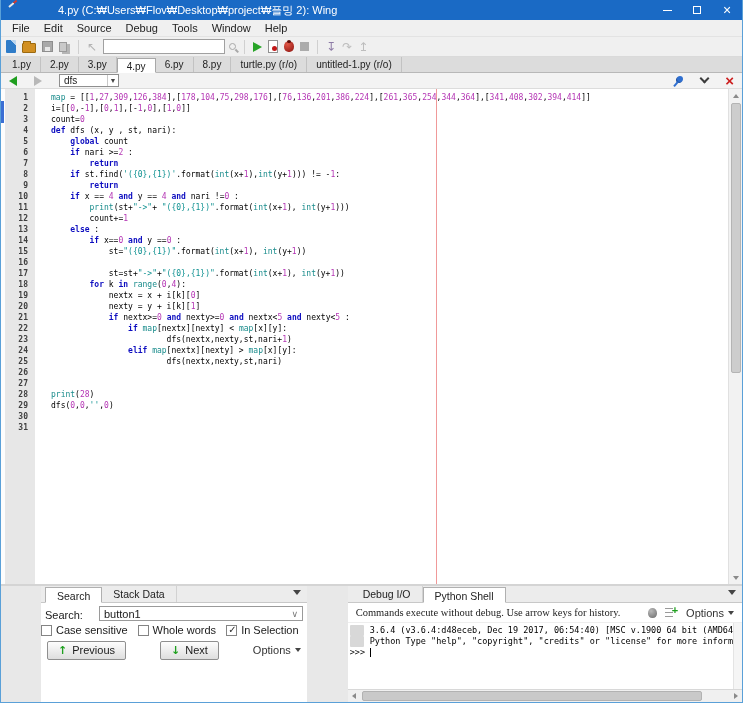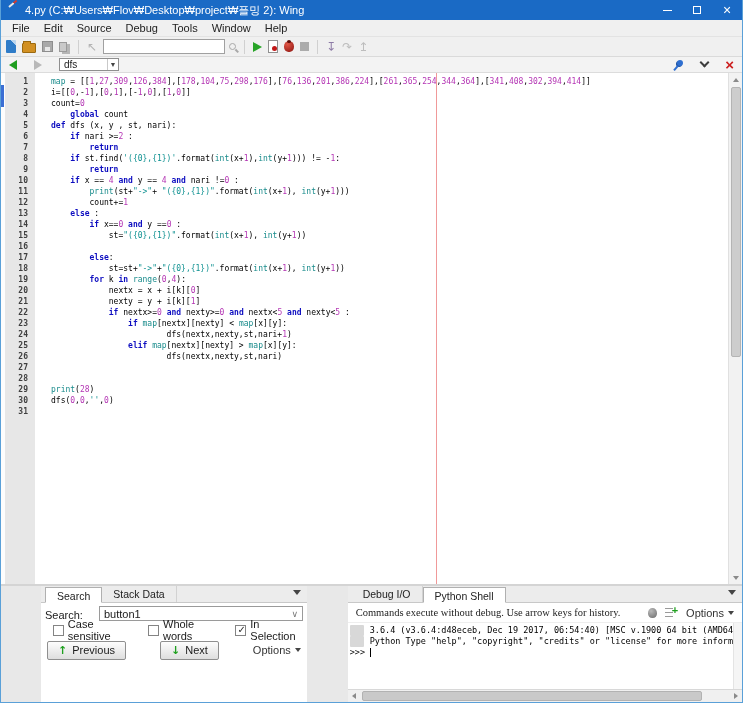--- a/index.html
+++ b/index.html
@@ -1,21 +1,21 @@
 <!DOCTYPE html>
 <html style="--syn-keyword: #0d0dc0; --syn-builtin: #188b8b; --syn-string: #0f9191; --syn-number: #b435b4; --edge-color: #f09999;"><head>
 <meta charset="utf-8">
 <style>
   * { margin:0; padding:0; box-sizing:border-box; }
   html,body { width:743px; height:703px; }
   body { font-family:"Liberation Sans", sans-serif; font-size:11px; color:#1a1a1a; background:#fff; }
   .window { width:743px; height:703px; border:1px solid #5aa0d8; border-top:none; display:flex; flex-direction:column; overflow:hidden; background:#f0f0f0; }
 
   
-  .titlebar { height:20px; background:#1a6ac5; color:#fff; display:flex; align-items:center; flex:0 0 20px; }
+  .titlebar { height:20px; background:#1a6ac5; color:#fff; display:flex; align-items:center; flex:0 0 20px;gap:33px; }
   .logo { width:11px; height:11px; margin:0 6px 0 7px; position:relative; }
   .logo::before { content:""; position:absolute; left:1px; top:1px; width:10px; height:2px;
     background:linear-gradient(90deg,#e8e8e8 0 60%, #d23b2f 60%); transform:rotate(-40deg); transform-origin:left center; }
   .title { font-size:11px; white-space:nowrap; overflow:hidden; }
   .win-controls { margin-left:auto; display:flex; height:100%; }
   .wc { width:30px; height:100%; display:flex; align-items:center; justify-content:center; color:#fff; font-size:12px; }
   .wc .minbar { width:9px; height:1px; background:#fff; display:block; }
   .wc .maxbox { width:8px; height:8px; border:1px solid #fff; display:block; }
   .wc-close { font-size:14px; }
 
@@ -94,21 +94,21 @@
   .ptabs { height:17px; flex:0 0 17px; background:#ececec; display:flex; align-items:flex-end; padding-left:4px; border-bottom:1px solid #c8c8c8; position:relative; }
   .ptab { font-size:10.5px; padding:1px 11px; height:16px; line-height:14px; background:#ececec; border-right:1px solid #d2d2d2; color:#222; }
   .ptab.active { background:#fff; border:1px solid #b0b0b0; border-bottom:1px solid #fff; margin-bottom:-1px; }
   .ptab-menu { position:absolute; right:6px; top:4px; width:0; height:0; border-top:5px solid #444; border-left:4px solid transparent; border-right:4px solid transparent; }
 
   .searchrow { height:19px; display:flex; align-items:flex-end; padding:1px 4px; gap:16px; }
   .searchrow .slabel { font-size:11px; }
   .scombo { flex:1; height:15px; border:1px solid #9a9a9a; background:#fff; display:flex; align-items:center; }
   .scombo .sval { flex:1; font-size:11px; padding-left:4px; }
   .scombo .schev { width:14px; color:#777; font-size:9px; text-align:center; }
-  .checksrow { height:16px; display:flex; align-items:center; padding-left:12px; gap:10px; }
+  .checksrow { height:16px; display:flex; align-items:center; padding-left:0; gap:10px; }
   .chk { display:inline-flex; align-items:center; gap:4px; }
   .box { width:11px; height:11px; border:1px solid #848484; background:#fff; position:relative; }
   .box.checked::after { content:"\2713"; position:absolute; left:1px; top:-2px; font-size:10px; color:#2d2d2d; }
   .chklabel { font-size:11px; }
   .btnrow { height:24px; display:flex; align-items:center; padding:0 6px; gap:34px; }
   .btn { display:inline-flex; align-items:center; gap:5px; background:linear-gradient(#fdfdfd,#dedede); border:1px solid #8f8f8f; border-radius:2px; padding:2px 10px; font-size:11px; }
   .btn .garrow { color:#1fa01f; font-weight:bold; font-size:11px; font-family:"DejaVu Sans", sans-serif; }
   .options { margin-left:auto; display:inline-flex; align-items:center; gap:4px; font-size:11px; color:#333; }
   .opt-arrow { width:0; height:0; border-top:4px solid #444; border-left:3.5px solid transparent; border-right:3.5px solid transparent; }
 
@@ -178,20 +178,30 @@
     <span class="icon-run"></span>
     <span class="icon-dbgfile"></span>
     <span class="icon-bug"></span>
     <span class="icon-stop"></span>
     <span class="tsep"></span>
     <span class="step-ico step-into">↧</span>
     <span class="step-ico">↷</span>
     <span class="step-ico">↥</span>
   </div>
 
+  <div class="filetabs">
+      <div class="ftab">1.py</div>
+      <div class="ftab">2.py</div>
+      <div class="ftab">3.py</div>
+      <div class="ftab active">4.py</div>
+      <div class="ftab">6.py</div>
+      <div class="ftab">8.py</div>
+      <div class="ftab">turtle.py (r/o)</div>
+      <div class="ftab">untitled-1.py (r/o)</div>
+    </div>
 
   <div class="navrow">
     <span class="tri-left"></span>
     <span class="tri-right"></span>
     <span class="combo">
       <span class="cval">dfs</span>
       <span class="carrow">▼</span>
     </span>
     <span class="nav-spacer"></span>
     <span class="icon-pin"></span>
@@ -234,34 +244,33 @@
         <div class="lnum">28</div>
         <div class="lnum">29</div>
         <div class="lnum">30</div>
         <div class="lnum">31</div>
       </div>
     <div class="codecol">
       <div class="redline"></div>
     <div class="cline"><span class="tok-bi">map</span> = [[<span class="tok-num">1</span>,<span class="tok-num">27</span>,<span class="tok-num">309</span>,<span class="tok-num">126</span>,<span class="tok-num">384</span>],[<span class="tok-num">178</span>,<span class="tok-num">104</span>,<span class="tok-num">75</span>,<span class="tok-num">298</span>,<span class="tok-num">176</span>],[<span class="tok-num">76</span>,<span class="tok-num">136</span>,<span class="tok-num">201</span>,<span class="tok-num">386</span>,<span class="tok-num">224</span>],[<span class="tok-num">261</span>,<span class="tok-num">365</span>,<span class="tok-num">254</span>,<span class="tok-num">344</span>,<span class="tok-num">364</span>],[<span class="tok-num">341</span>,<span class="tok-num">408</span>,<span class="tok-num">302</span>,<span class="tok-num">394</span>,<span class="tok-num">414</span>]]</div>
         <div class="cline">i=[[<span class="tok-num">0</span>,-<span class="tok-num">1</span>],[<span class="tok-num">0</span>,<span class="tok-num">1</span>],[-<span class="tok-num">1</span>,<span class="tok-num">0</span>],[<span class="tok-num">1</span>,<span class="tok-num">0</span>]]</div>
         <div class="cline">count=<span class="tok-num">0</span></div>
+        <div class="cline"><span class="tok-kw">def</span> dfs (x, y , st, nari):</div>
         <div class="cline">    <span class="tok-kw">global</span> count</div>
-        <div class="cline"><span class="tok-kw">def</span> dfs (x, y , st, nari):</div>
         <div class="cline">    <span class="tok-kw">if</span> nari &gt;=<span class="tok-num">2</span> :</div>
         <div class="cline">        <span class="tok-kw">return</span></div>
         <div class="cline">    <span class="tok-kw">if</span> st.find(<span class="tok-str">'({0},{1})'</span>.format(<span class="tok-bi">int</span>(x+<span class="tok-num">1</span>),<span class="tok-bi">int</span>(y+<span class="tok-num">1</span>))) != -<span class="tok-num">1</span>:</div>
         <div class="cline">        <span class="tok-kw">return</span></div>
         <div class="cline">    <span class="tok-kw">if</span> x == <span class="tok-num">4</span> <span class="tok-kw">and</span> y == <span class="tok-num">4</span> <span class="tok-kw">and</span> nari !=<span class="tok-num">0</span> :</div>
         <div class="cline">        <span class="tok-bi">print</span>(st+<span class="tok-str">"-&gt;"</span>+ <span class="tok-str">"({0},{1})"</span>.format(<span class="tok-bi">int</span>(x+<span class="tok-num">1</span>), <span class="tok-bi">int</span>(y+<span class="tok-num">1</span>)))</div>
         <div class="cline">        count+=<span class="tok-num">1</span></div>
         <div class="cline">    <span class="tok-kw">else</span> :</div>
         <div class="cline">        <span class="tok-kw">if</span> x==<span class="tok-num">0</span> <span class="tok-kw">and</span> y ==<span class="tok-num">0</span> :</div>
         <div class="cline">            st=<span class="tok-str">"({0},{1})"</span>.format(<span class="tok-bi">int</span>(x+<span class="tok-num">1</span>), <span class="tok-bi">int</span>(y+<span class="tok-num">1</span>))</div>
         <div class="cline"></div>
-        <div class="cline">        <span class="tok-kw">else</span>:</div>
         <div class="cline">            st=st+<span class="tok-str">"-&gt;"</span>+<span class="tok-str">"({0},{1})"</span>.format(<span class="tok-bi">int</span>(x+<span class="tok-num">1</span>), <span class="tok-bi">int</span>(y+<span class="tok-num">1</span>))</div>
         <div class="cline">        <span class="tok-kw">for</span> k <span class="tok-kw">in</span> <span class="tok-bi">range</span>(<span class="tok-num">0</span>,<span class="tok-num">4</span>):</div>
         <div class="cline">            nextx = x + i[k][<span class="tok-num">0</span>]</div>
         <div class="cline">            nexty = y + i[k][<span class="tok-num">1</span>]</div>
         <div class="cline">            <span class="tok-kw">if</span> nextx&gt;=<span class="tok-num">0</span> <span class="tok-kw">and</span> nexty&gt;=<span class="tok-num">0</span> <span class="tok-kw">and</span> nextx&lt;<span class="tok-num">5</span> <span class="tok-kw">and</span> nexty&lt;<span class="tok-num">5</span> :</div>
         <div class="cline">                <span class="tok-kw">if</span> <span class="tok-bi">map</span>[nextx][nexty] &lt; <span class="tok-bi">map</span>[x][y]:</div>
         <div class="cline">                        dfs(nextx,nexty,st,nari+<span class="tok-num">1</span>)</div>
         <div class="cline">                <span class="tok-kw">elif</span> <span class="tok-bi">map</span>[nextx][nexty] &gt; <span class="tok-bi">map</span>[x][y]:</div>
         <div class="cline">                        dfs(nextx,nexty,st,nari)</div>
         <div class="cline"></div>

